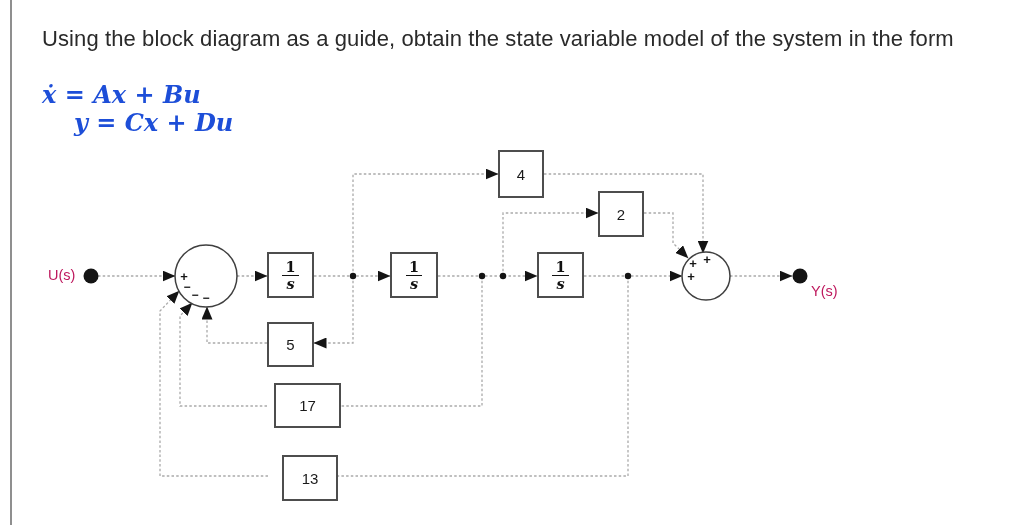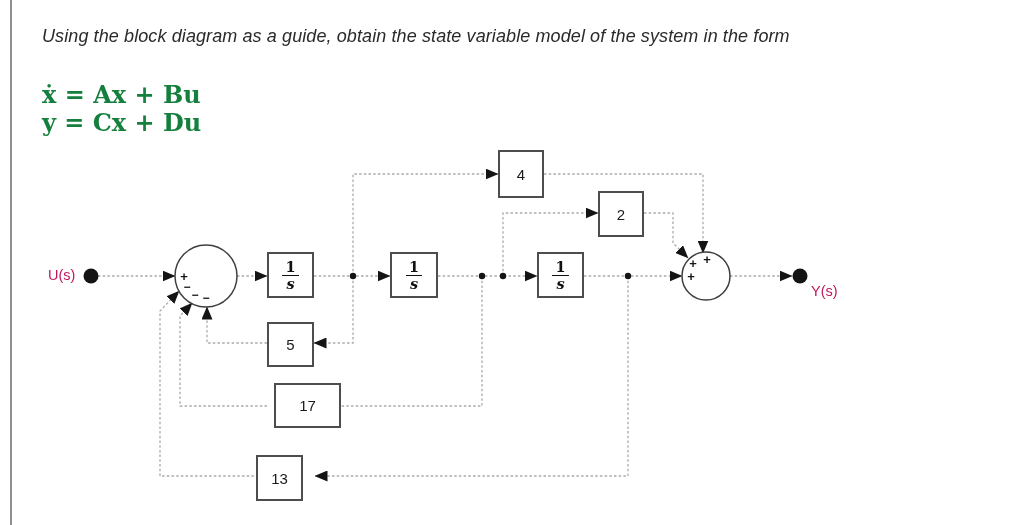--- a/index.html
+++ b/index.html
@@ -2,29 +2,29 @@
 <html><head>
 <meta charset="utf-8">
 <style>
   html,body{margin:0;padding:0;background:#ffffff;}
   .page{
     position:relative;width:1024px;height:525px;background:#ffffff;
     font-family:"Liberation Sans",sans-serif;overflow:hidden;
   }
   .left-rule{position:absolute;left:10px;top:0;width:2px;height:525px;background:#8f8f8f;}
   .title{
-    position:absolute;left:42px;top:26px;font-size:18px;color:#2a2a2a;
-    white-space:nowrap;letter-spacing:.1px;font-style:italic;
+    position:absolute;left:42px;top:26px;font-size:22px;color:#2a2a2a;
+    white-space:nowrap;letter-spacing:.1px;
   }
   .eq{
     position:absolute;left:42px;font-family:"DejaVu Serif",serif;
-    font-weight:600;font-size:24px;color:#15803d;white-space:nowrap;
+    font-style:italic;font-weight:600;font-size:24px;color:#1d4ed8;white-space:nowrap;
   }
   .eq-state{top:80px;}
-  .eq-output{top:108px;}
+  .eq-output{top:108px;margin-left:32px;}
   .svg-layer{position:absolute;left:0;top:0;z-index:1;}
   .block{
     position:absolute;box-sizing:border-box;background:#fff;border:2px solid #4d4d4d;
     display:flex;align-items:center;justify-content:center;z-index:2;
   }
   .gain{font-size:15px;color:#1a1a1a;}
   .frac{
     display:flex;flex-direction:column;align-items:center;line-height:1.05;
     font-family:"DejaVu Serif",serif;font-size:14.5px;color:#111;
   }
@@ -117,15 +117,15 @@
     <div class="frac">
       <span class="num">1</span>
       <span class="den">s</span>
     </div>
   </div>
 
   <div class="block gain" style="left:498px;top:150px;width:46px;height:48px;">4</div>
   <div class="block gain" style="left:598px;top:191px;width:46px;height:46px;">2</div>
   <div class="block gain" style="left:267px;top:322px;width:47px;height:45px;">5</div>
   <div class="block gain" style="left:274px;top:383px;width:67px;height:45px;">17</div>
-  <div class="block gain" style="left:256px;top:455px;width:47px;height:46px;">13</div>
+  <div class="block gain" style="left:282px;top:455px;width:56px;height:46px;">13</div>
 
 </div>
 
 </body></html>

